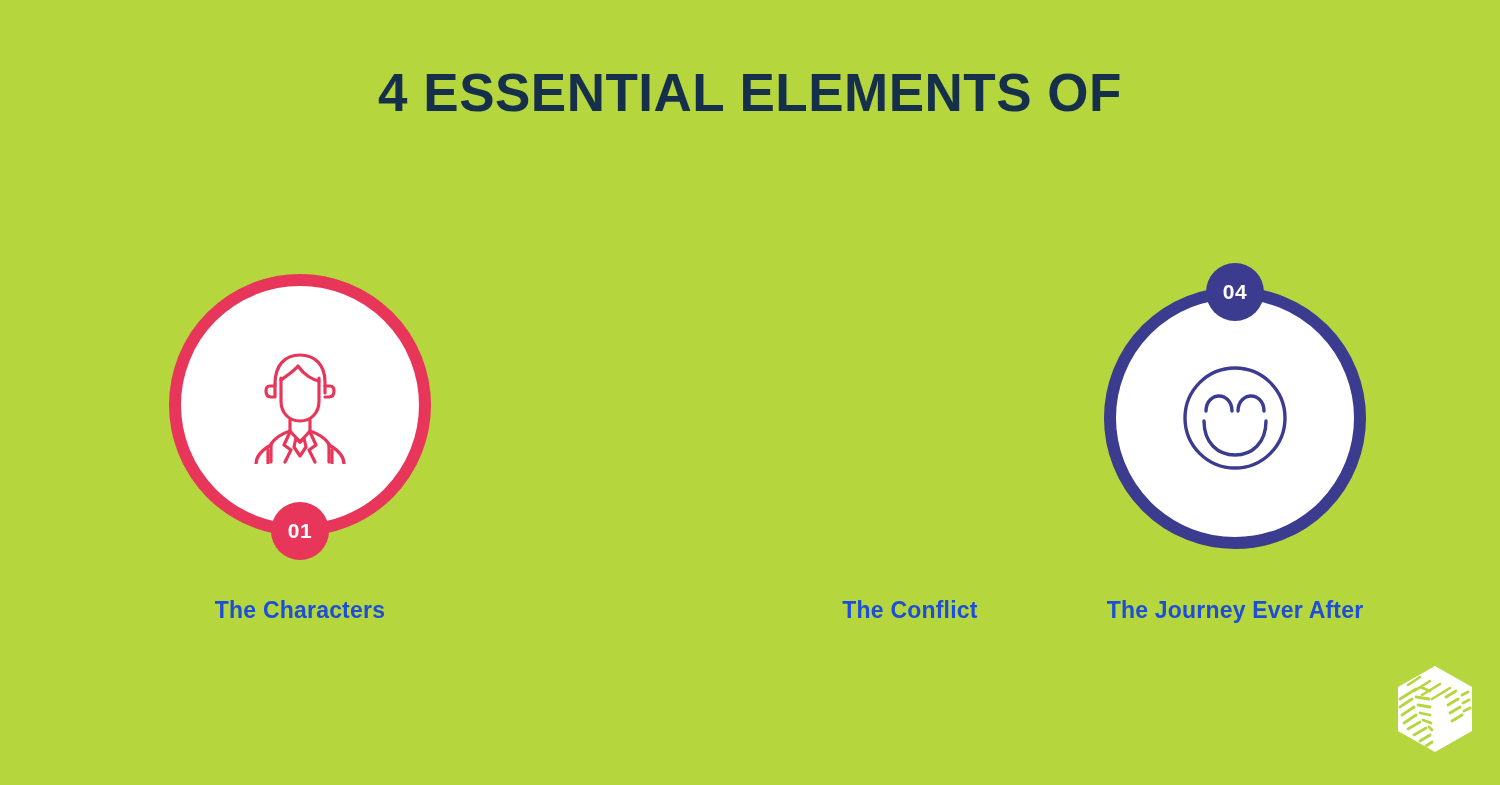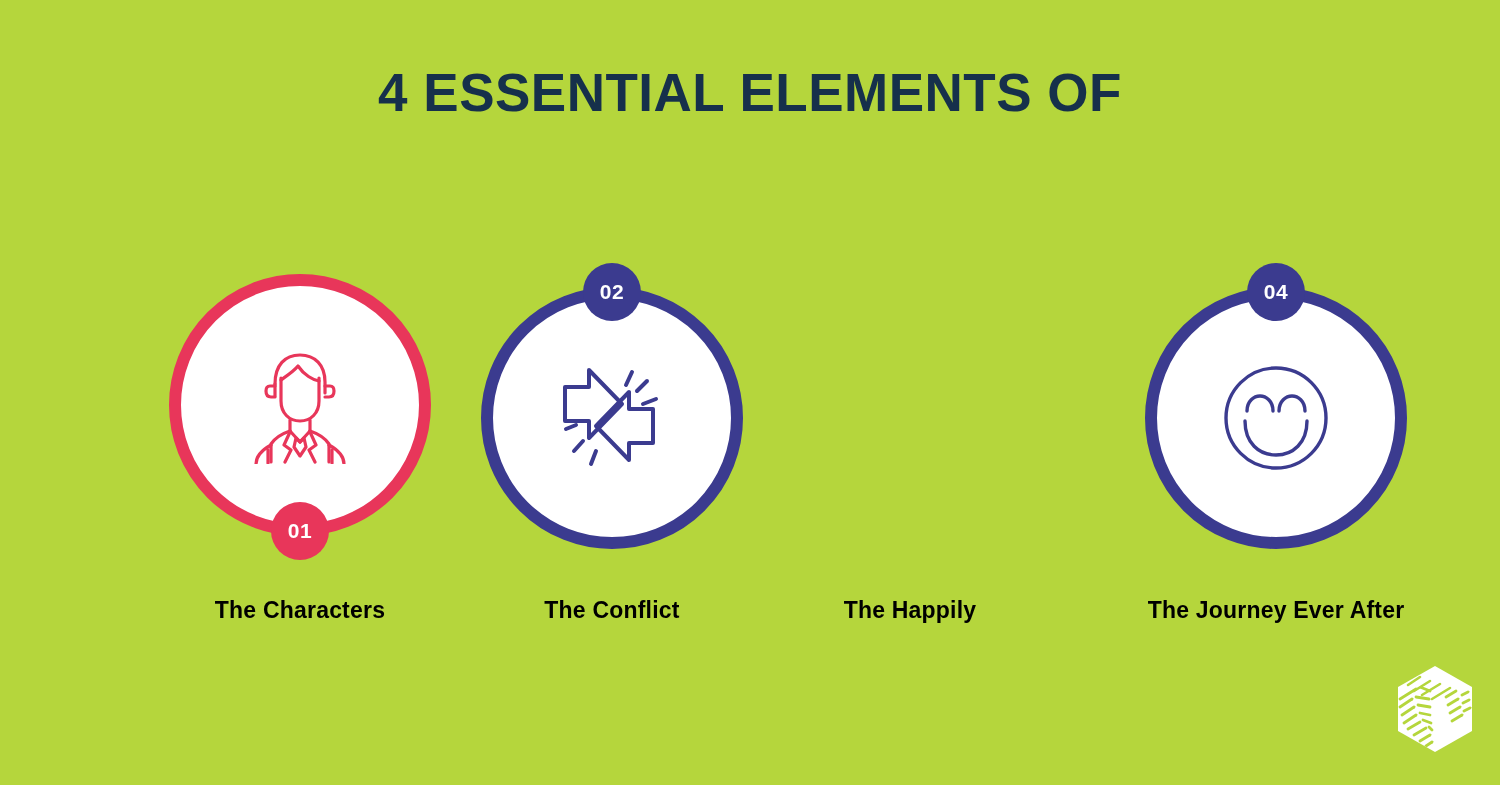--- a/index.html
+++ b/index.html
@@ -50,21 +50,21 @@
   }
   .item {
     position: absolute;
     top: 0;
     width: 300px;
     height: 400px;
   }
   .item-1 { left: 150px; }
   .item-2 { left: 462px; }
   .item-3 { left: 760px; }
-  .item-4 { left: 1126px; }
+  .item-4 { left: 1085px; }
 
   .circle-wrap {
     position: absolute;
     top: 22px;
     left: 50%;
     margin-left: -131px;
     width: 262px;
     height: 262px;
   }
   .item-2 .circle-wrap,
@@ -120,21 +120,21 @@
   .badge-bottom { bottom: -24px; }
   .badge-top    { top: -24px; }
 
   
   .item-label {
     position: absolute;
     top: 345px;
     left: -40px;
     width: 380px;
     text-align: center;
-    color: #000000;
+    color: #1d4ed8;
     font-family: "Liberation Sans", sans-serif;
     font-weight: bold;
     font-size: 23px;
     letter-spacing: 0.2px;
     white-space: nowrap;
   }
 
   
   .logo {
     position: absolute;
@@ -189,46 +189,23 @@
 
             <path d="M24 104 L24 117"></path>
             <path d="M88 104 L88 117"></path>
           </svg>
         </div>
         <div class="badge badge-red badge-bottom">01</div>
       </div>
       <div class="item-label">The Characters</div>
     </div>
 
-    <div class="item item-2">
-      <div class="circle-wrap">
-        <div class="ring ring-navy"></div>
-        <div class="icon-holder">
-          <svg width="120" height="118" viewBox="0 0 120 118" fill="none" stroke="#3b3b8f" stroke-width="4" stroke-linecap="round" stroke-linejoin="round">
-
-            <path d="M37 11 L70 45 L37 79 L37 62 L13 62 L13 28 L37 28 Z"></path>
-
-            <path d="M77 33 L77 50 L101 50 L101 84 L77 84 L77 101 L44 67 Z"></path>
-
-            <path d="M80 13 L74 26"></path>
-            <path d="M95 22 L85 32"></path>
-            <path d="M104 40 L91 45"></path>
-
-            <path d="M24 66 L14 70"></path>
-            <path d="M31 82 L22 92"></path>
-            <path d="M44 92 L39 105"></path>
-          </svg>
-        </div>
-        <div class="badge badge-navy badge-top">02</div>
-      </div>
+
+    <div class="item item-3">
       <div class="item-label">The Conflict</div>
-    </div>
-
-    <div class="item item-3">
-      <div class="item-label">The Happily</div>
     </div>
 
     <div class="item item-4">
       <div class="circle-wrap">
         <div class="ring ring-navy"></div>
         <div class="icon-holder">
           <svg width="110" height="110" viewBox="0 0 110 110" fill="none" stroke="#3b3b8f" stroke-width="3.4" stroke-linecap="round" stroke-linejoin="round">
             <circle cx="55" cy="55" r="50"></circle>
 
             <path d="M32 48 C32 38 39 33 45 33 C51 33 58 38 58 48" transform="translate(-6,0)"></path>

